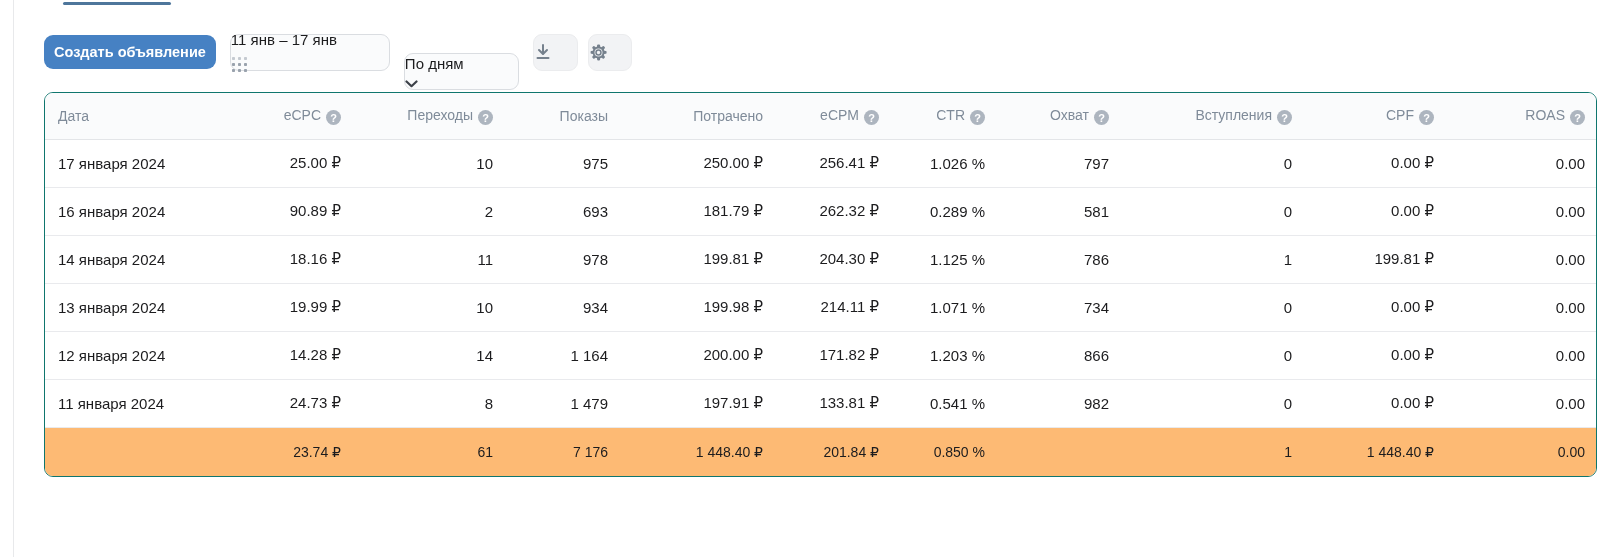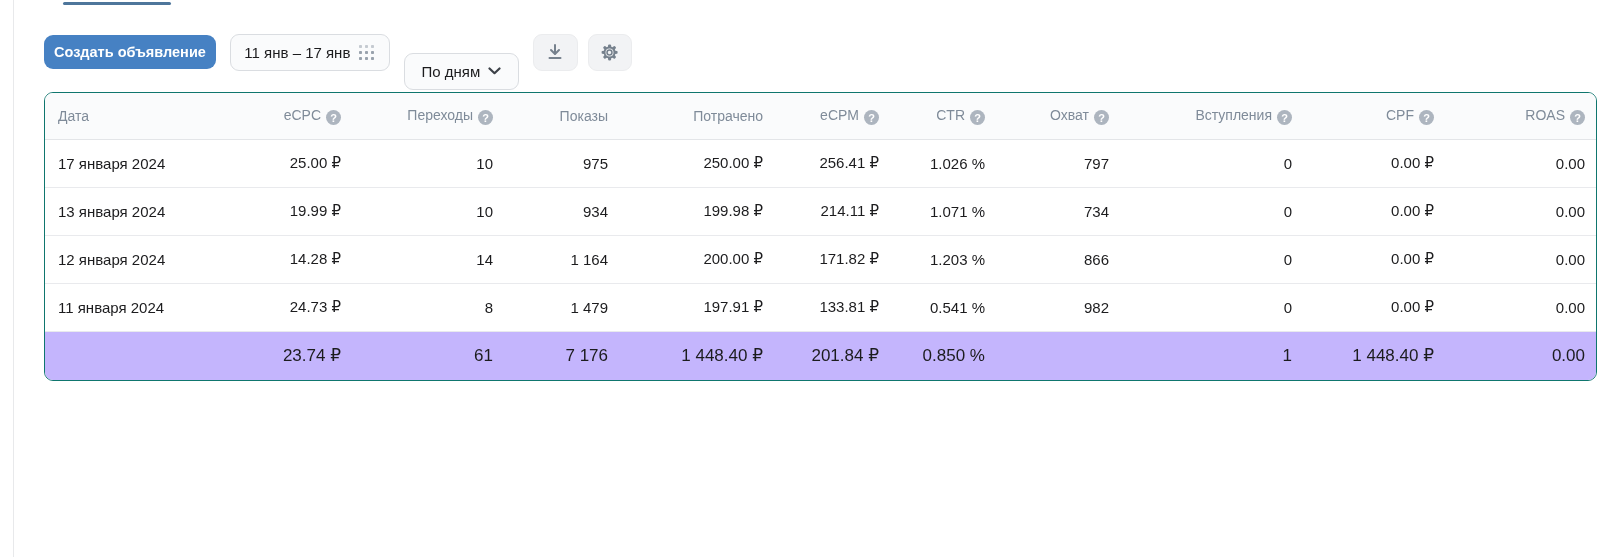--- a/index.html
+++ b/index.html
@@ -10,37 +10,37 @@
     border-left:1px solid #e8e9eb; }
 
   .tab-indicator { position:absolute; left:63px; top:2px; width:108px; height:3px;
     background:#4e769b; border-radius:2px; }
 
   
   .toolbar { position:absolute; left:44px; top:33px; display:flex; align-items:center; height:38px; }
   .btn-primary { height:34px; padding:0 10px; background:#4681c3; color:#fff;
     border:none; border-radius:9px; font-size:14.5px; font-weight:bold;
     font-family:inherit; cursor:pointer; margin-right:14px; }
-  .ctrl { height:37px; display:flex; align-items:center; justify-content:center;
+  .ctrl { height:37px; display:flex; align-items:flex-start; justify-content:center;
     background:#fafbfc; border:1px solid #dadde1; border-radius:9px; cursor:pointer;
-    font-size:15px; color:#1c1c1e; font-family:inherit; }
+    font-size:15px; color:#1c1c1e; font-family:inherit;flex-direction:column; }
   .ctrl.date-range { width:160px; margin-right:14px; gap:8px; }
   .ctrl.grouping { width:115px; margin-right:14px; gap:8px;margin-top:38px; }
   .ctrl.icon-btn { width:45px; margin-right:10px; background:#f2f3f5; border:1px solid #ebecee; }
   .ctrl.icon-btn:last-child { margin-right:0; width:44px; }
   .ctrl svg { display:block; }
 
   
   .table-card { position:absolute; left:44px; top:92px; width:1553px;
     border:1px solid #0f766e; border-radius:9px; background:#fff; overflow:hidden; }
   table { border-collapse:collapse; table-layout:fixed; width:100%; }
   thead th { height:46px; background:#fafbfc; color:#7f8b99; font-weight:normal;
     font-size:14px; border-bottom:1px solid #e3e5e8; white-space:nowrap; }
   tbody td { height:48px; font-size:15px; border-bottom:1px solid #e9eaed; white-space:nowrap; }
-  tfoot td { height:49px; font-size:17px; background:#c4b5fd; white-space:nowrap; }
+  tfoot td { height:49px; font-size:14px; background:#fdba74; white-space:nowrap; }
   th, td { padding:0 4px; }
   th.left, td.left { text-align:left; padding-left:13px; }
   th.right, td.right { text-align:right; }
   th:last-child, td:last-child { padding-right:13px; }
   .help-icon { display:inline-flex; align-items:center; justify-content:center;
     width:15px; height:15px; border-radius:50%; background:#adb5bf; color:#ffffff;
     font-size:11px; font-weight:bold; margin-left:5px; vertical-align:-2px; cursor:pointer; }
 </style>
 </head>
 <body>
@@ -139,20 +139,46 @@
           <td class="right">975</td>
           <td class="right">250.00 ₽</td>
           <td class="right">256.41 ₽</td>
           <td class="right">1.026 %</td>
           <td class="right">797</td>
           <td class="right">0</td>
           <td class="right">0.00 ₽</td>
           <td class="right">0.00</td>
         </tr>
         <tr>
+          <td class="left">16 января 2024</td>
+          <td class="right">90.89 ₽</td>
+          <td class="right">2</td>
+          <td class="right">693</td>
+          <td class="right">181.79 ₽</td>
+          <td class="right">262.32 ₽</td>
+          <td class="right">0.289 %</td>
+          <td class="right">581</td>
+          <td class="right">0</td>
+          <td class="right">0.00 ₽</td>
+          <td class="right">0.00</td>
+        </tr>
+        <tr>
+          <td class="left">14 января 2024</td>
+          <td class="right">18.16 ₽</td>
+          <td class="right">11</td>
+          <td class="right">978</td>
+          <td class="right">199.81 ₽</td>
+          <td class="right">204.30 ₽</td>
+          <td class="right">1.125 %</td>
+          <td class="right">786</td>
+          <td class="right">1</td>
+          <td class="right">199.81 ₽</td>
+          <td class="right">0.00</td>
+        </tr>
+        <tr>
           <td class="left">13 января 2024</td>
           <td class="right">19.99 ₽</td>
           <td class="right">10</td>
           <td class="right">934</td>
           <td class="right">199.98 ₽</td>
           <td class="right">214.11 ₽</td>
           <td class="right">1.071 %</td>
           <td class="right">734</td>
           <td class="right">0</td>
           <td class="right">0.00 ₽</td>

